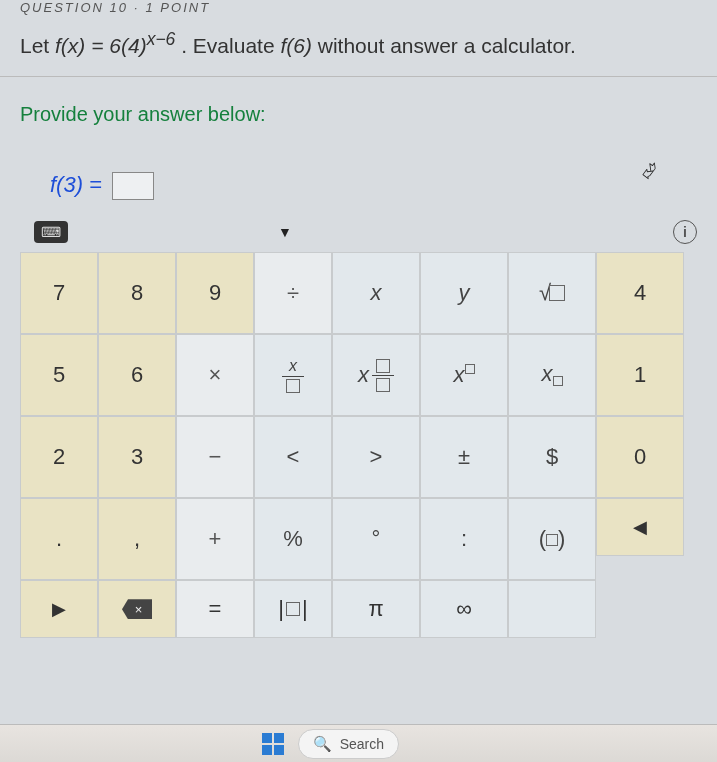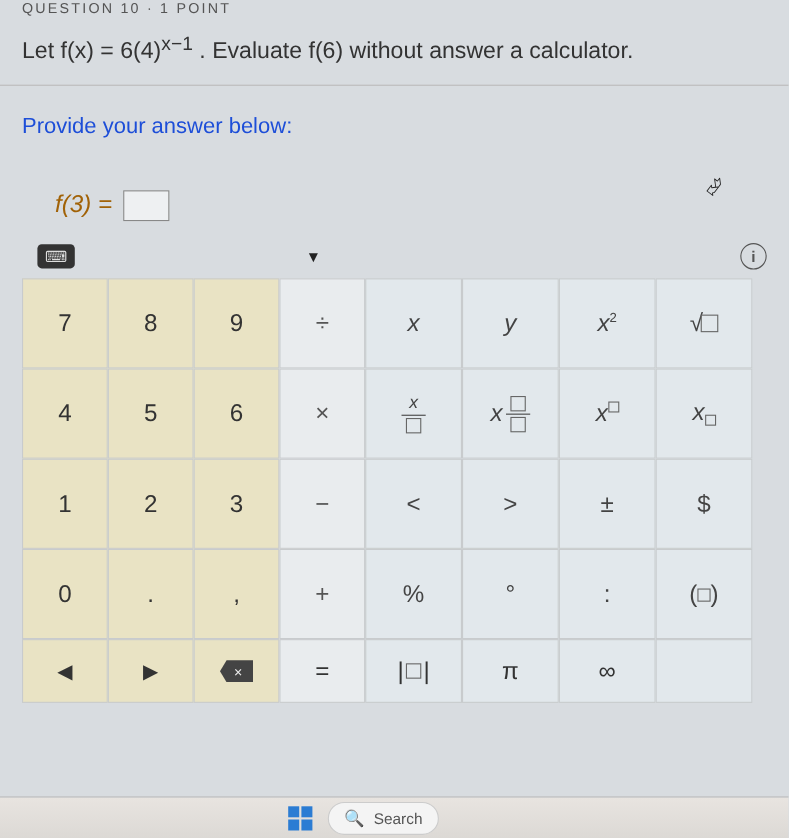--- a/index.html
+++ b/index.html
@@ -11,46 +11,47 @@
       overflow: hidden;
       color: #2a2a2a;
       position: relative;
     }
     .header-crumb {
       padding: 0 20px;
       font-size: 13px;
       color: #555;
       letter-spacing: 2px;
       font-weight: 500;
+      font-style: italic;
     }
     .question-text {
       padding: 14px 20px 18px;
       font-size: 21px;
       color: #333;
       border-bottom: 1px solid #bbb;
     }
-    .question-text .math { }
+    .question-text .math { font-style: italic; }
     .prompt {
       padding: 26px 20px 16px;
       font-size: 20px;
-      color: #1d4ed8;
+      color: #15803d;
     }
     .cursor {
       position: absolute;
       right: 60px;
       top: 160px;
       font-size: 20px;
       color: #222;
       transform: rotate(-8deg);
     }
     .answer-area {
       padding: 30px 20px 10px 50px;
       font-size: 22px;
       font-style: italic;
-      color: #a16207;
+      color: #1d4ed8;
     }
     .answer-area .box {
       display: inline-block;
       width: 42px;
       height: 28px;
       border: 1px solid #888;
       background: #eef0f2;
       vertical-align: middle;
       margin-left: 4px;
     }
@@ -176,21 +177,21 @@
     }
     .mag { font-size: 15px; }
   </style>
 </head>
 <body>
 
 <div class="header-crumb">QUESTION 10 · 1 POINT</div>
 
 <div class="question-text">
   <span>Let </span>
-  <span class="math">f(x) = 6(4)</span><sup class="math">x−1</sup>
+  <span class="math">f(x) = 6(4)</span><sup class="math">x−6</sup>
   <span>. Evaluate </span>
   <span class="math">f(6)</span>
   <span> without answer a calculator.</span>
 </div>
 
 <div class="prompt">Provide your answer below:</div>
 <div class="cursor">⮰</div>
 
 <div class="answer-area">
   <span>f(3) =</span>
@@ -206,23 +207,20 @@
 <div class="keypad" id="keypad">
     <div class="key num">7</div>
     <div class="key num">8</div>
     <div class="key num">9</div>
     <div class="key op">÷</div>
     <div class="key sym">
       <i>x</i>
     </div>
     <div class="key sym">
       <i>y</i>
-    </div>
-    <div class="key sym">
-      <span><i>x</i><sup>2</sup></span>
     </div>
     <div class="key sym">
       <span class="sqrt">√<span class="sq"></span></span>
     </div>
     <div class="key num">4</div>
     <div class="key num">5</div>
     <div class="key num">6</div>
     <div class="key op">×</div>
     <div class="key sym">
       <span class="frac">

